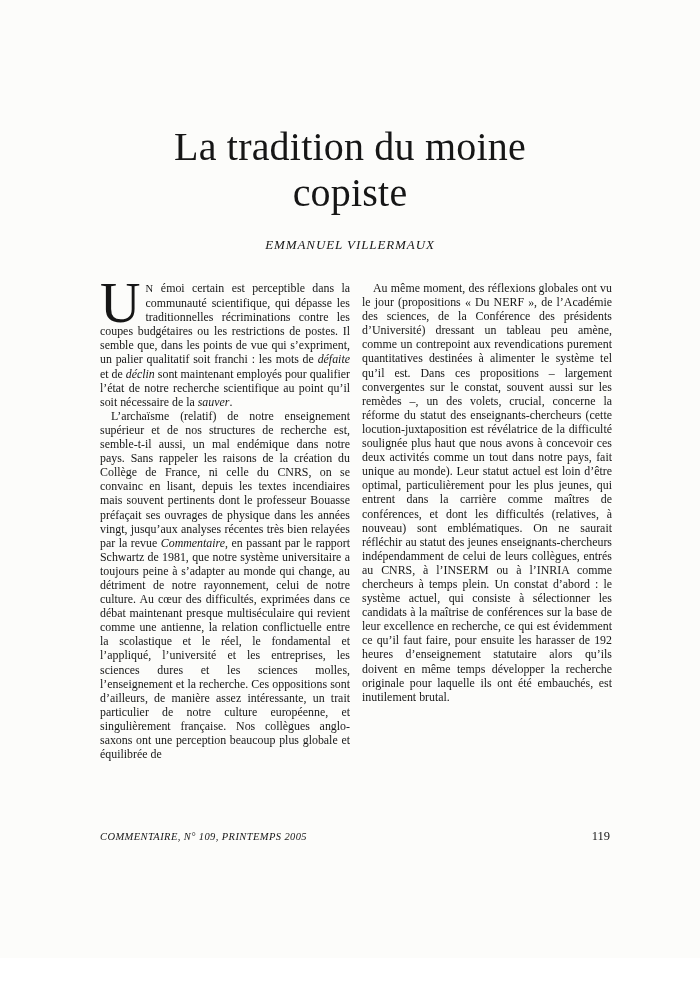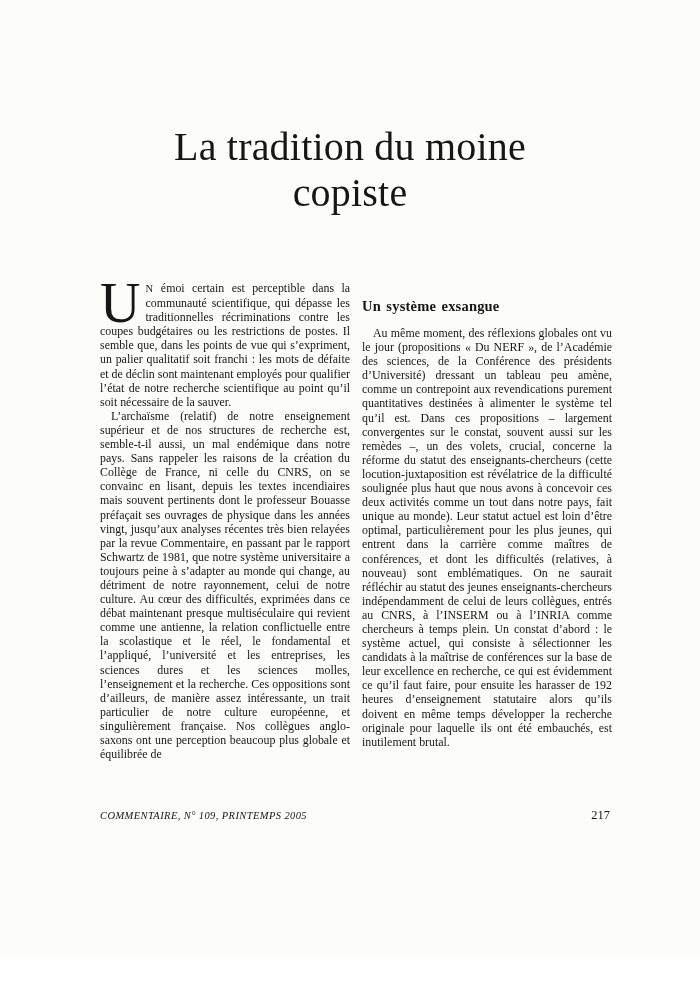--- a/index.html
+++ b/index.html
@@ -64,57 +64,57 @@
     float: left;
     font-size: 56px;
     line-height: 42px;
     height: 42px;
     margin: 1px 5px 0 0;
   }
   .leadin {
     font-size: 10.5px;
     letter-spacing: 0.5px;
   }
-  .it { }
+  .it { font-style: italic; }
   .footer {
     position: absolute;
     left: 100px;
-    top: 808px;
+    top: 829px;
     width: 510px;
     display: flex;
     justify-content: space-between;
     align-items: baseline;
   }
   .journal-line {
     font-style: italic;
     font-size: 10.5px;
     letter-spacing: 0.4px;
   }
   .page-number { font-size: 12.5px; }
 </style>
 </head>
 <body>
 
 <div class="page" lang="fr">
 
   <h1 class="title">La tradition du moine copiste</h1>
 
+  <div class="author">EMMANUEL VILLERMAUX</div>
 
   <div class="col col-left">
     <p class="opening"><span class="dropcap">U</span><span class="leadin">N</span><span><span> émoi certain est perceptible dans la communauté scientifique, qui dépasse les traditionnelles récriminations contre les coupes budgétaires ou les restrictions de postes. Il semble que, dans les points de vue qui s’expriment, un palier qualitatif soit franchi : les mots de </span><span class="it">défaite</span><span> et de </span><span class="it">déclin</span><span> sont maintenant employés pour qualifier l’état de notre recherche scientifique au point qu’il soit nécessaire de la </span><span class="it">sauver</span><span>.</span></span></p>
 
 
     <p><span>L’archaïsme (relatif) de notre enseignement supérieur et de nos structures de recherche est, semble-t-il aussi, un mal endémique dans notre pays. Sans rappeler les raisons de la création du Collège de France, ni celle du CNRS, on se convainc en lisant, depuis les textes incendiaires mais souvent pertinents dont le professeur Bouasse préfaçait ses ouvrages de physique dans les années vingt, jusqu’aux analyses récentes très bien relayées par la revue </span><span class="it">Commentaire</span><span>, en passant par le rapport Schwartz de 1981, que notre système universitaire a toujours peine à s’adapter au monde qui change, au détriment de notre rayonnement, celui de notre culture. Au cœur des difficultés, exprimées dans ce débat maintenant presque multiséculaire qui revient comme une antienne, la relation conflictuelle entre la scolastique et le réel, le fondamental et l’appliqué, l’université et les entreprises, les sciences dures et les sciences molles, l’enseignement et la recherche. Ces oppositions sont d’ailleurs, de manière assez intéressante, un trait particulier de notre culture européenne, et singulièrement française. Nos collègues anglo-saxons ont une perception beaucoup plus globale et équilibrée de</span></p>
   </div>
 
   <div class="col col-right">
 
-    <h2 class="section-heading">Un système exsangue</h2>
 
     <p><span>Au même moment, des réflexions globales ont vu le jour (propositions « Du NERF », de l’Académie des sciences, de la Conférence des présidents d’Université) dressant un tableau peu amène, comme un contrepoint aux revendications purement quantitatives destinées à alimenter le système tel qu’il est. Dans ces propositions – largement convergentes sur le constat, souvent aussi sur les remèdes –, un des volets, crucial, concerne la réforme du statut des enseignants-chercheurs (cette locution-juxtaposition est révélatrice de la difficulté soulignée plus haut que nous avons à concevoir ces deux activités comme un tout dans notre pays, fait unique au monde). Leur statut actuel est loin d’être optimal, particulièrement pour les plus jeunes, qui entrent dans la carrière comme maîtres de conférences, et dont les difficultés (relatives, à nouveau) sont emblématiques. On ne saurait réfléchir au statut des jeunes enseignants-chercheurs indépendamment de celui de leurs collègues, entrés au CNRS, à l’INSERM ou à l’INRIA comme chercheurs à temps plein. Un constat d’abord : le système actuel, qui consiste à sélectionner les candidats à la maîtrise de conférences sur la base de leur excellence en recherche, ce qui est évidemment ce qu’il faut faire, pour ensuite les harasser de 192 heures d’enseignement statutaire alors qu’ils doivent en même temps développer la recherche originale pour laquelle ils ont été embauchés, est inutilement brutal.</span></p>
   </div>
 
   <div class="footer">
     <span class="journal-line">COMMENTAIRE, N° 109, PRINTEMPS 2005</span>
-    <span class="page-number">217</span>
+    <span class="page-number">119</span>
   </div>
 
 </div>
 
 </body></html>

